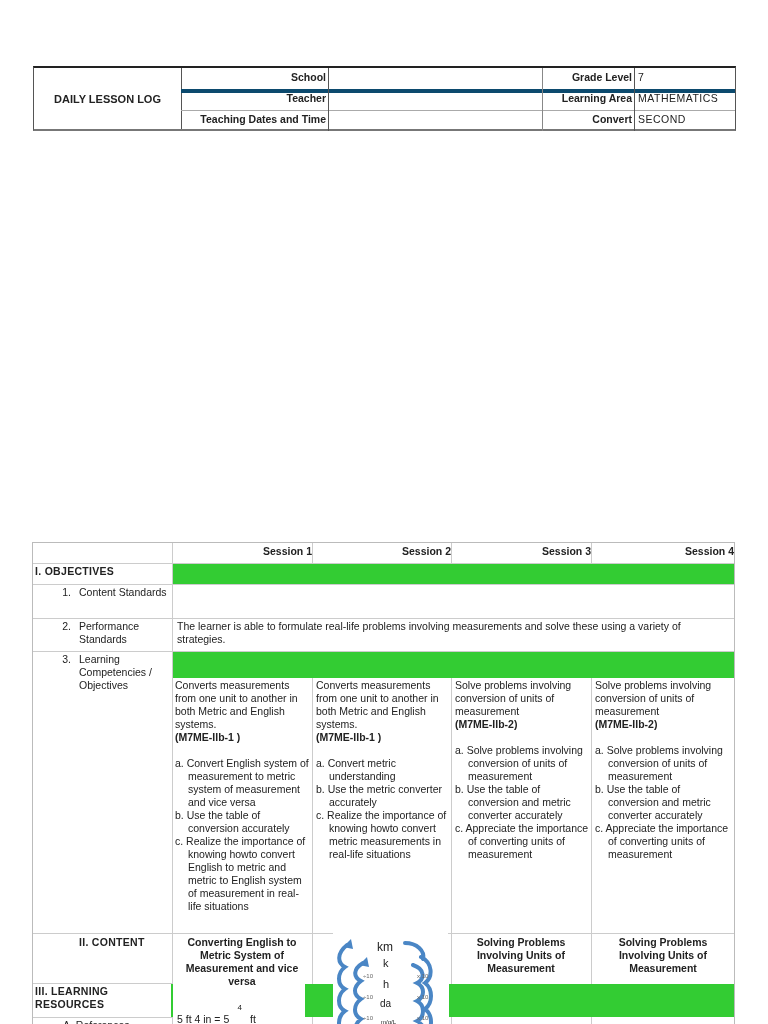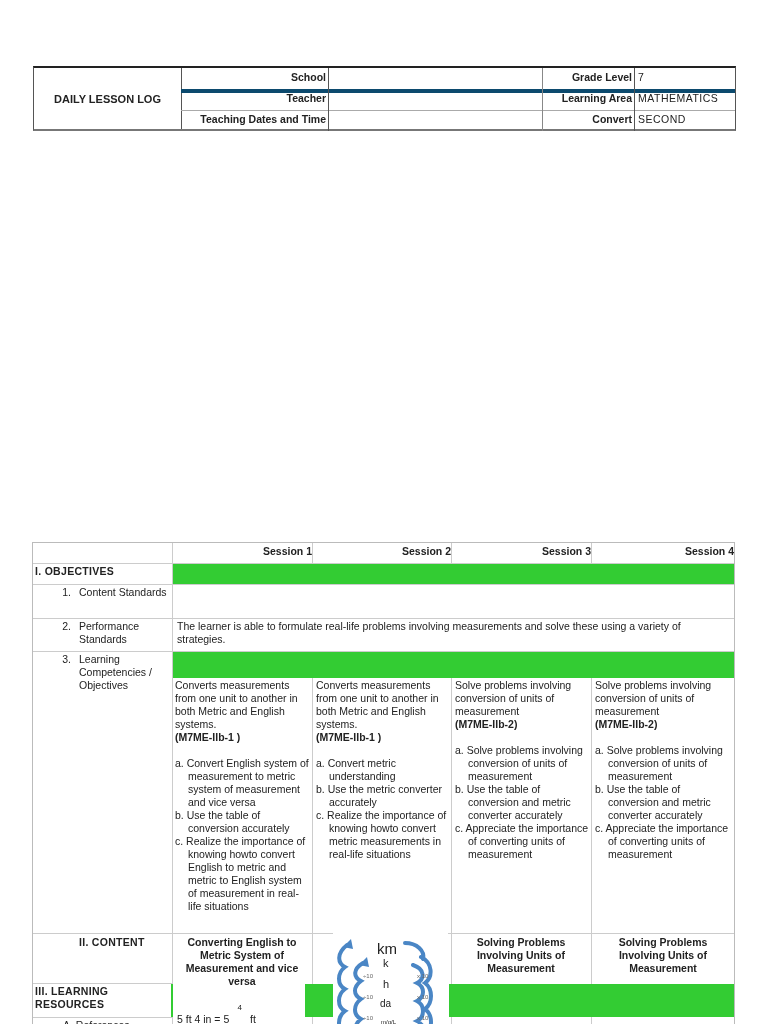--- a/index.html
+++ b/index.html
@@ -174,21 +174,21 @@
         <path d="M30 30 C20 36, 20 44, 28 48 C20 54, 20 62, 28 66 C20 72, 20 82, 28 86 C20 92, 22 100, 28 104"></path>
         <path d="M72 10 C84 10, 92 18, 90 26"></path>
         <path d="M80 32 C92 36, 92 46, 84 50 C92 54, 92 64, 84 68 C92 72, 92 84, 84 88 C92 92, 92 100, 86 104"></path>
         <path d="M88 24 C100 30, 100 44, 92 50 C100 56, 100 70, 92 76 C100 82, 100 96, 92 102"></path>
       </g>
       <g fill="#4a86c5">
         <polygon points="10,14 18,6 20,16"></polygon>
         <polygon points="26,32 34,24 36,34"></polygon>
       </g>
     </svg>
-    <div class="abs" style="left:44px; top:7px; font-size:15px;">km</div>
+    <div class="abs" style="left:44px; top:7px; font-size:12px;">km</div>
     <div class="abs" style="left:50px; top:24px; font-size:11px;">k</div>
     <div class="abs" style="left:50px; top:45px; font-size:11px;">h</div>
     <div class="abs" style="left:47px; top:65px; font-size:10px;">da</div>
     <div class="abs" style="left:48px; top:86px; font-size:6px;">m/g/L</div>
     <div class="abs" style="left:30px; top:40px; font-size:6px; color:#666;">÷10</div>
     <div class="abs" style="left:30px; top:61px; font-size:6px; color:#666;">÷10</div>
     <div class="abs" style="left:30px; top:82px; font-size:6px; color:#666;">÷10</div>
     <div class="abs" style="left:84px; top:40px; font-size:6px; color:#666;">x 10</div>
     <div class="abs" style="left:84px; top:61px; font-size:6px; color:#666;">x 10</div>
     <div class="abs" style="left:84px; top:82px; font-size:6px; color:#666;">x 10</div>

